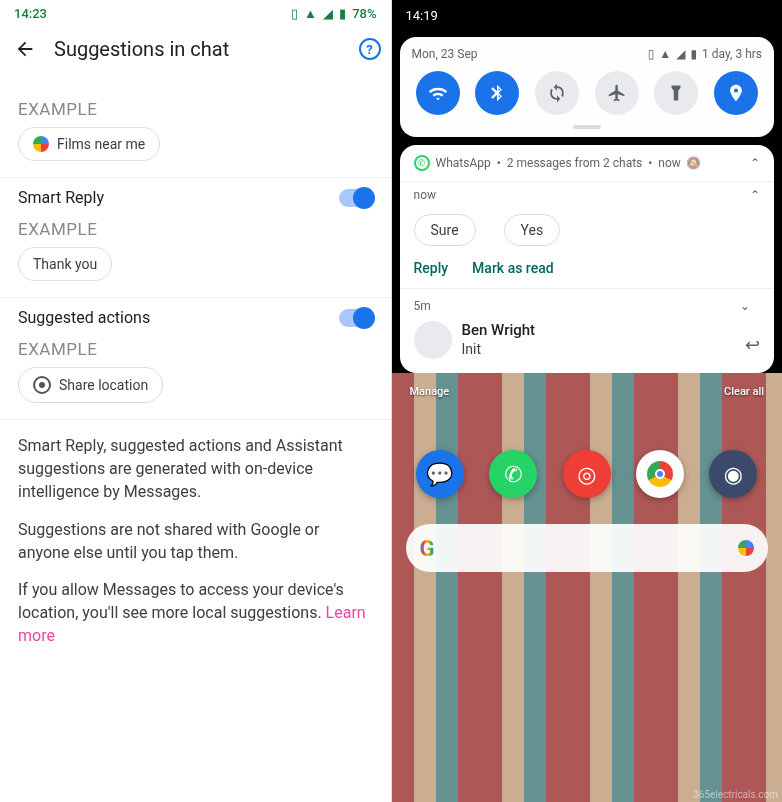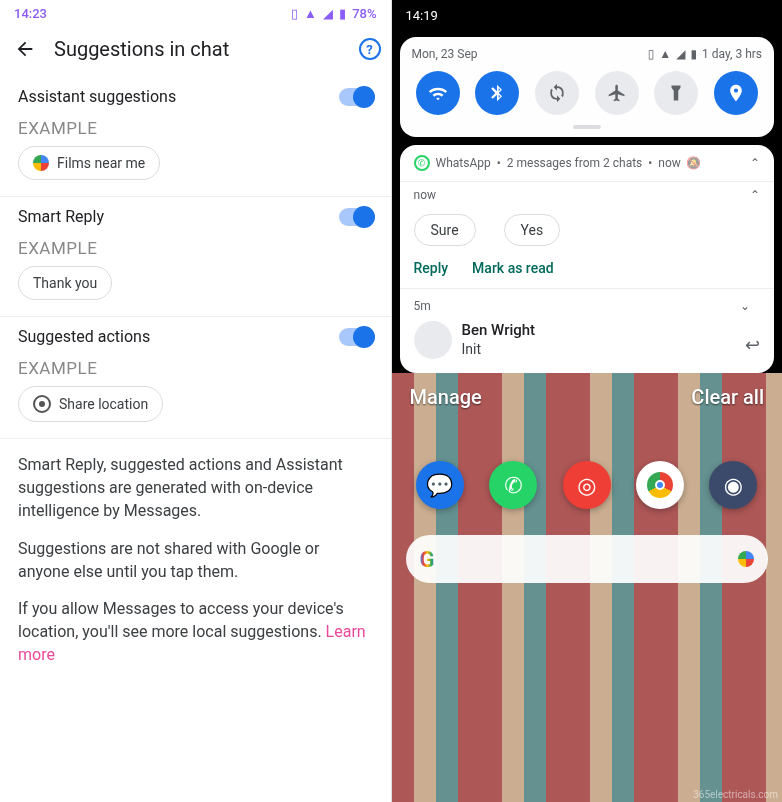--- a/index.html
+++ b/index.html
@@ -12,21 +12,21 @@
     overflow: hidden;
     position: relative;
   }
   .phone { flex: 1; display: flex; flex-direction: column; overflow: hidden; }
   .phone-left { border-right: 1px solid #ddd; }
   .phone-right { background: #000; color: #fff; }
 
   
   .status-bar {
     display: flex; align-items: flex-end; justify-content: space-between;
-    padding: 6px 14px; font-size: 13px; font-weight: 500; color: #8b5cf6;
+    padding: 6px 14px; font-size: 13px; font-weight: 500; color: #15803d;
   }
   .status-icons { display: flex; align-items: center; gap: 6px; }
   .app-bar {
     display: flex; align-items: center; padding: 10px 10px 16px 14px;
   }
   .back-icon { margin-right: 18px; }
   .app-title { font-size: 20px; flex: 1; color: #202124; }
   .help-icon {
     width: 22px; height: 22px; border: 2px solid #1a73e8; border-radius: 50%;
     color: #1a73e8; display: flex; align-items: center; justify-content: center;
@@ -118,21 +118,21 @@
   .reply-arrow{
     position:absolute; right:14px; bottom:18px; font-size:18px; color:#5f6368;
   }
   .below-area {
     position: relative; flex:1; overflow:hidden;
     background: linear-gradient(0deg, rgba(0,0,0,0.15), rgba(0,0,0,0.15)),
       repeating-linear-gradient(90deg,#c66 0 22px,#eca 22px 44px,#7aa 44px 66px,#c66 66px 88px);
   }
   .below-row {
     display:flex; justify-content:space-between; padding:12px 18px;
-    font-size:20px; font-weight:500; color:#fff; text-shadow:0 1px 2px rgba(0,0,0,0.6);
+    font-size:11px; font-weight:500; color:#fff; text-shadow:0 1px 2px rgba(0,0,0,0.6);
   }
   .app-icons-row {
     display:flex; justify-content:space-around; margin-top:40px; padding:0 12px;
   }
   .app-icon {
     width:48px;height:48px;border-radius:50%;box-shadow:0 2px 6px rgba(0,0,0,0.3);
     display:flex;align-items:center;justify-content:center;font-size:22px;
   }
   .search-pill {
     margin:26px 14px 0; height:48px; border-radius:24px;
@@ -170,24 +170,20 @@
     <span class="back-icon">
       <svg width="22" height="22" viewBox="0 0 24 24">
           <path d="M20 11H7.8l5.6-5.6L12 4l-8 8 8 8 1.4-1.4L7.8 13H20z" fill="#202124"></path>
         </svg>
     </span>
     <span class="app-title">Suggestions in chat</span>
     <span class="help-icon">?</span>
   </div>
 
   <div class="section">
-    <div class="section-row">
-      <span class="section-title">Assistant suggestions</span>
-      <span class="toggle"></span>
-    </div>
     <div class="example-label">EXAMPLE</div>
     <div class="chip">
       <span class="assistant-dot"></span>
       <span>Films near me</span>
     </div>
   </div>
 
   <div class="section">
     <div class="section-row">
       <span class="section-title">Smart Reply</span>

